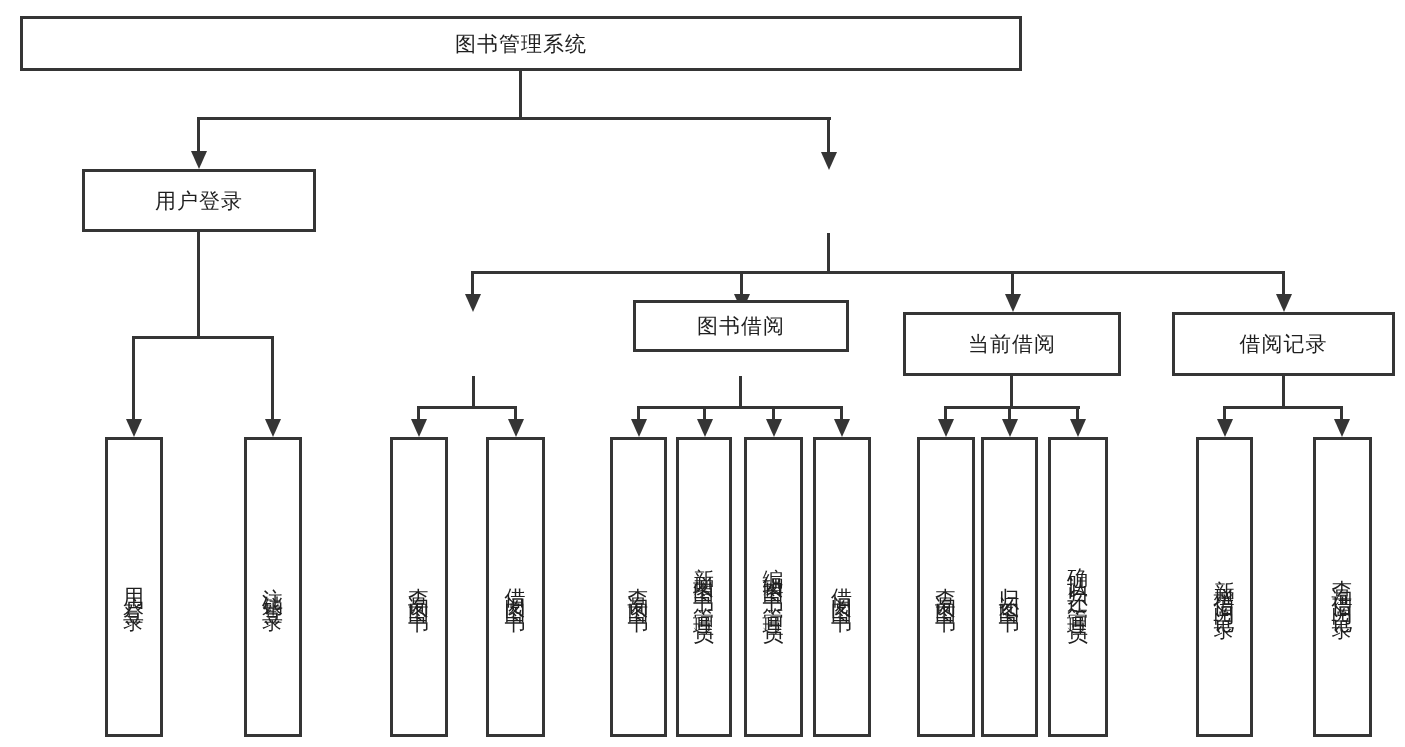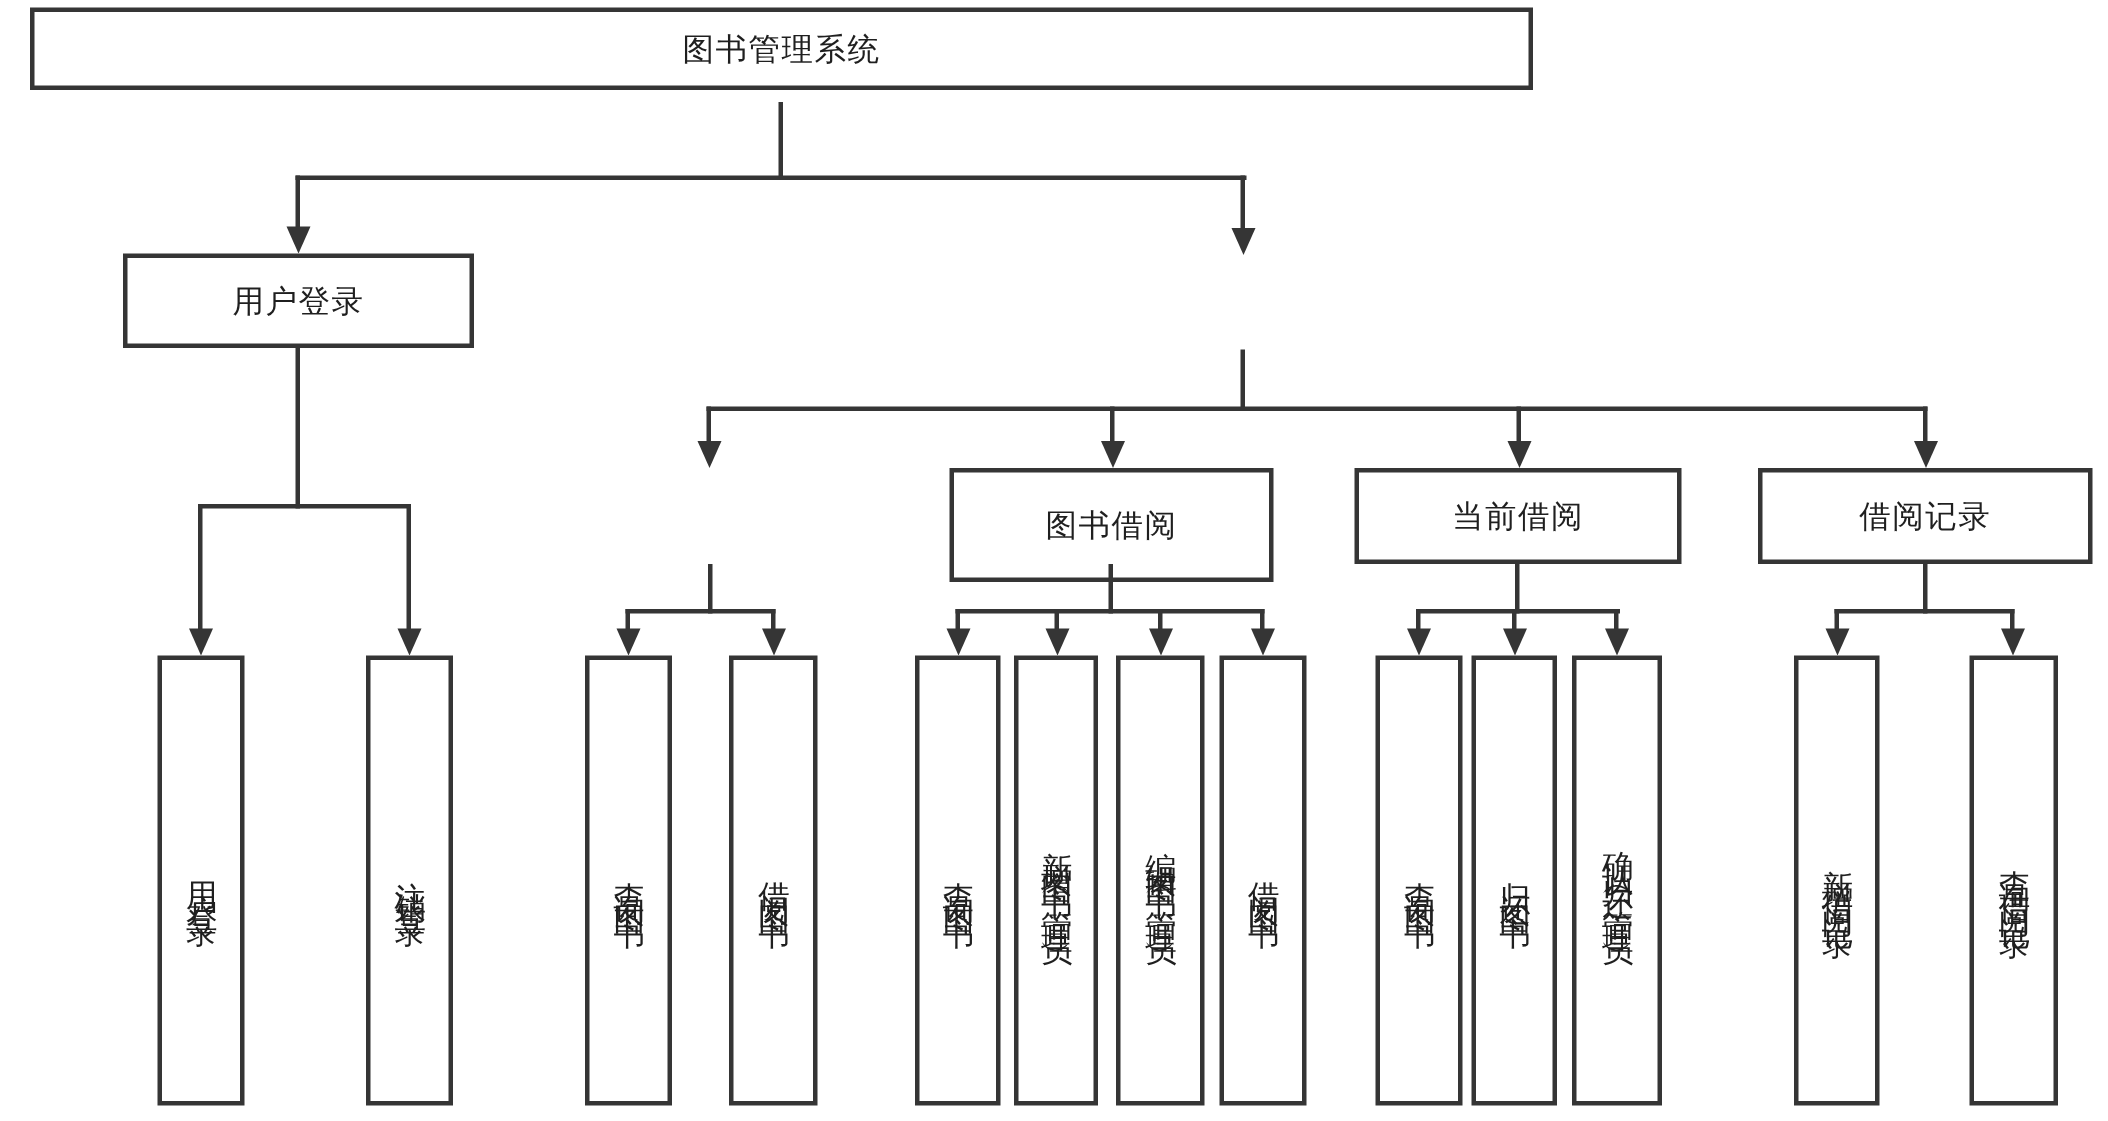--- a/index.html
+++ b/index.html
@@ -29,21 +29,21 @@
   .watermark{
     position:absolute;left:1186px;top:714px;z-index:10;
     font-size:19px;color:#9e9e9e;letter-spacing:0.5px;white-space:nowrap;
   }
 </style>
 </head>
 <body>
 
 <div class="stage">
 
-  <div class="box h" style="left:20px;top:5px;width:1002px;height:55px">
+  <div class="box h" style="left:20px;top:16px;width:1002px;height:55px">
     <span>图书管理系统</span>
   </div>
 
   <div class="vl" style="left:519px;top:68px;height:51px"></div>
   <div class="hl" style="left:197px;top:117px;width:634px"></div>
 
   <div class="vl" style="left:197px;top:117px;height:37px"></div>
   <div class="ah" style="left:191px;top:151px"></div>
 
   <div class="vl" style="left:827px;top:117px;height:38px"></div>
@@ -64,21 +64,21 @@
   <div class="hl" style="left:471px;top:271px;width:814px"></div>
   <div class="vl" style="left:471px;top:271px;height:25px"></div>
   <div class="ah" style="left:465px;top:294px"></div>
   <div class="vl" style="left:740px;top:271px;height:25px"></div>
   <div class="ah" style="left:734px;top:294px"></div>
   <div class="vl" style="left:1011px;top:271px;height:25px"></div>
   <div class="ah" style="left:1005px;top:294px"></div>
   <div class="vl" style="left:1282px;top:271px;height:25px"></div>
   <div class="ah" style="left:1276px;top:294px"></div>
 
-  <div class="box h" style="left:633px;top:312px;width:216px;height:76px">
+  <div class="box h" style="left:633px;top:300px;width:216px;height:52px">
     <span>图书借阅</span>
   </div>
   <div class="box h" style="left:903px;top:312px;width:218px;height:64px">
     <span>当前借阅</span>
   </div>
   <div class="box h" style="left:1172px;top:312px;width:223px;height:64px">
     <span>借阅记录</span>
   </div>
 
   <div class="vl" style="left:472px;top:376px;height:33px"></div>

